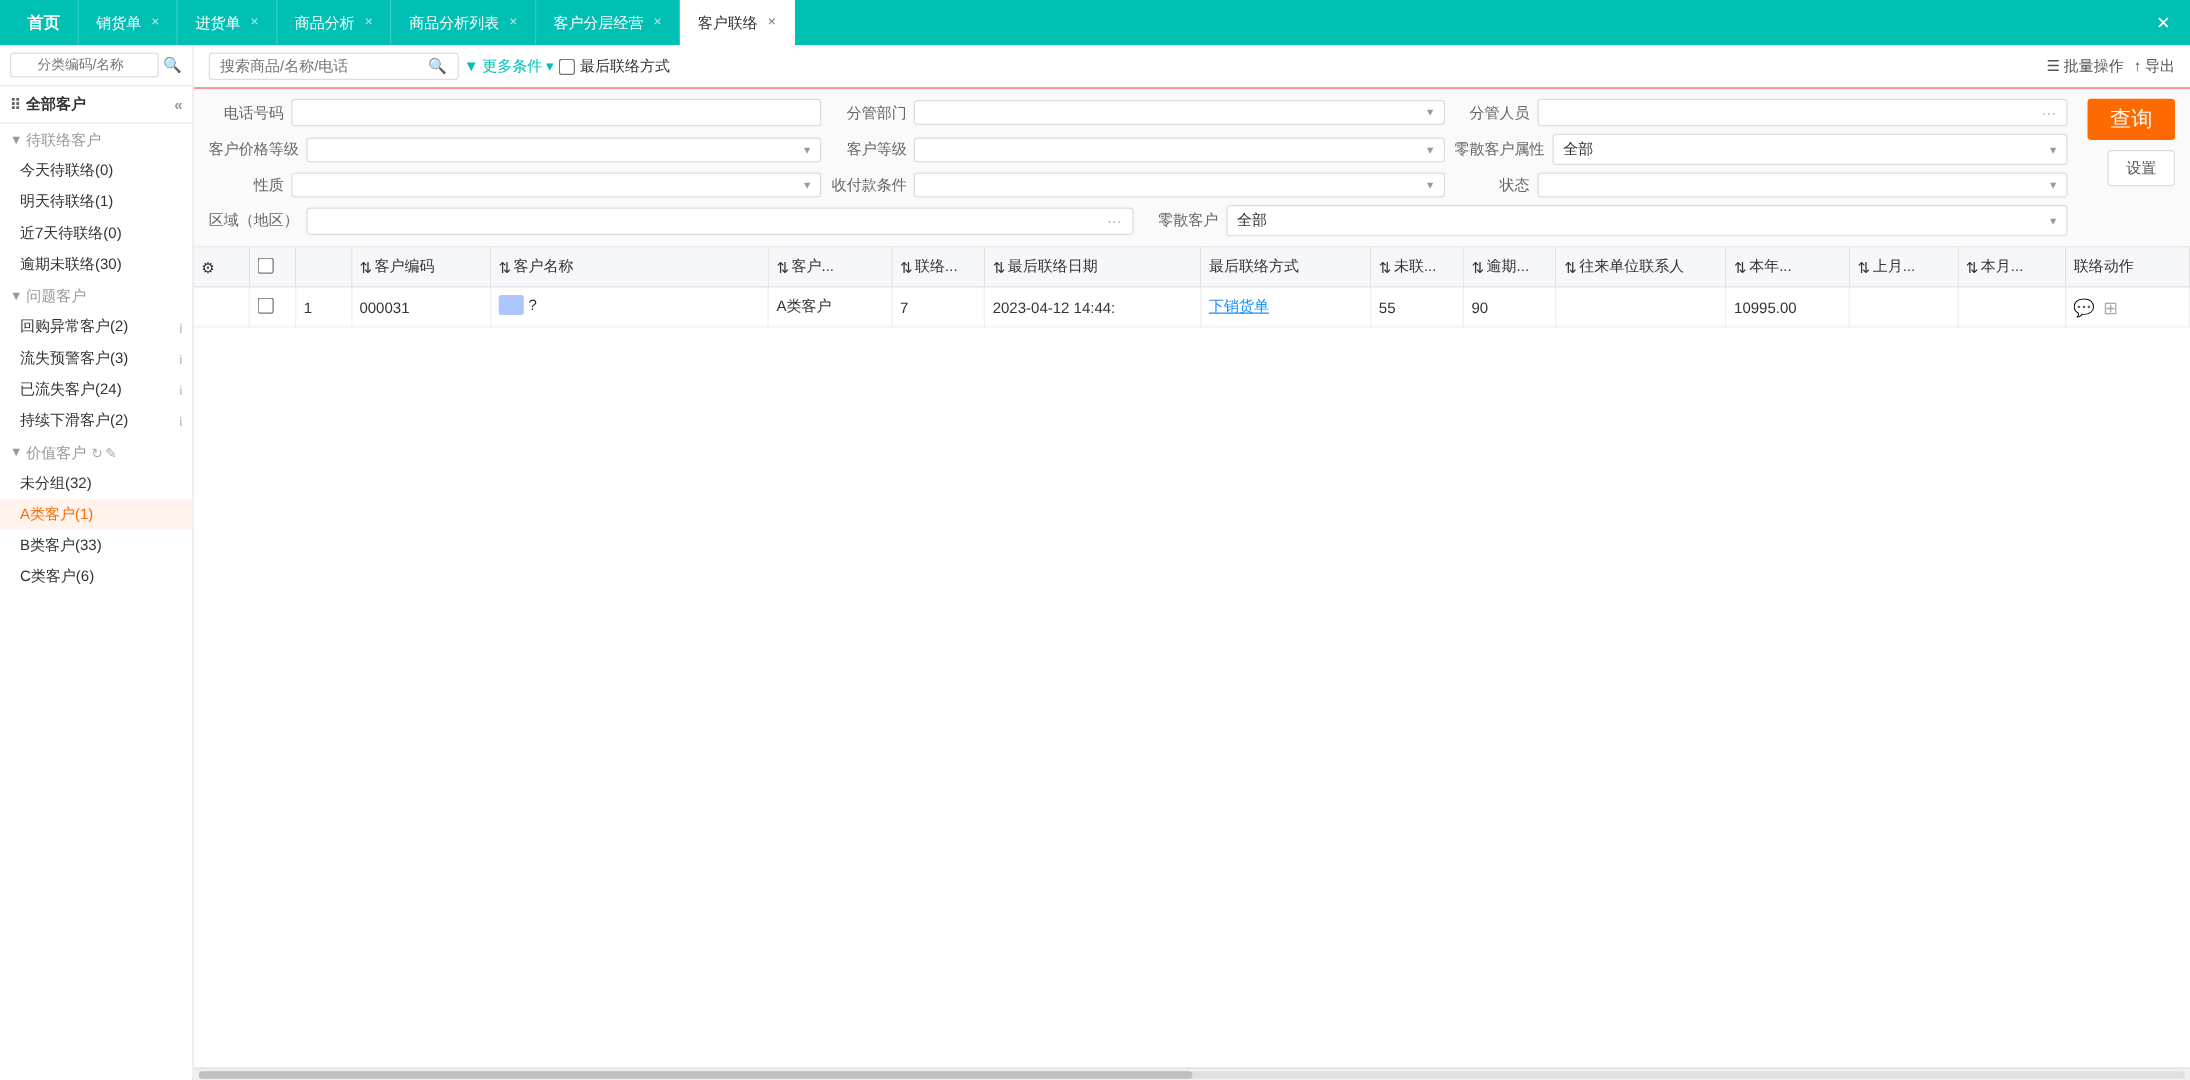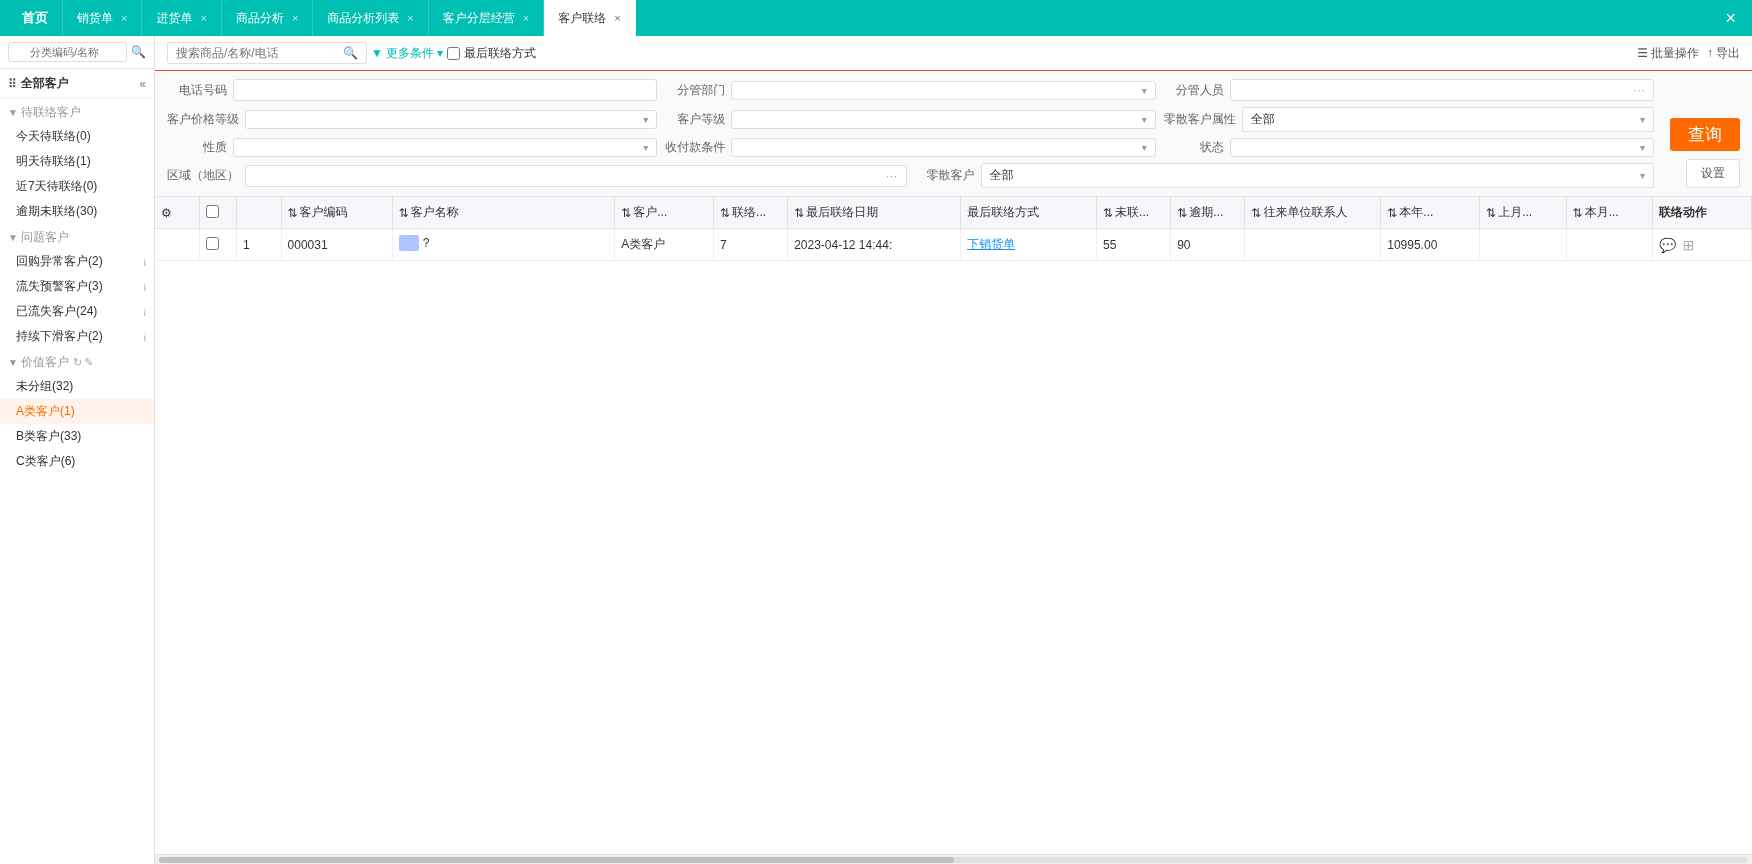--- a/index.html
+++ b/index.html
@@ -346,21 +346,21 @@
           <span>批量操作</span>
         </div>
         <div class="export-btn">
           <span>↑</span>
           <span>导出</span>
         </div>
       </div>
     </div>
 
     <div class="filter-form">
-      <div style="display:flex;gap:8px;align-items:flex-end;">
+      <div style="display:flex;gap:8px;align-items:flex-start;">
         <div style="flex:1;min-width:0;">
 
           <div class="filter-row">
             <div class="filter-field">
               <span class="filter-label">电话号码</span>
               <input class="filter-input" type="text" value="" style="">
             </div>
             <div class="filter-field">
               <span class="filter-label">分管部门</span>
               <div class="filter-select">
@@ -526,21 +526,21 @@
                   <span>⇅</span>
                   <span>上月...</span>
                 </div>
             </th>
             <th style="width:70px;">
               <div class="th-inner">
                   <span>⇅</span>
                   <span>本月...</span>
                 </div>
             </th>
-            <th style="width:80px;font-weight:bold;">
+            <th style="width:80px;">
               <div class="th-inner">
                   <span>联络动作</span>
                 </div>
             </th>
           </tr>
         </thead>
         <tbody>
           <tr>
             <td></td>
             <td>

